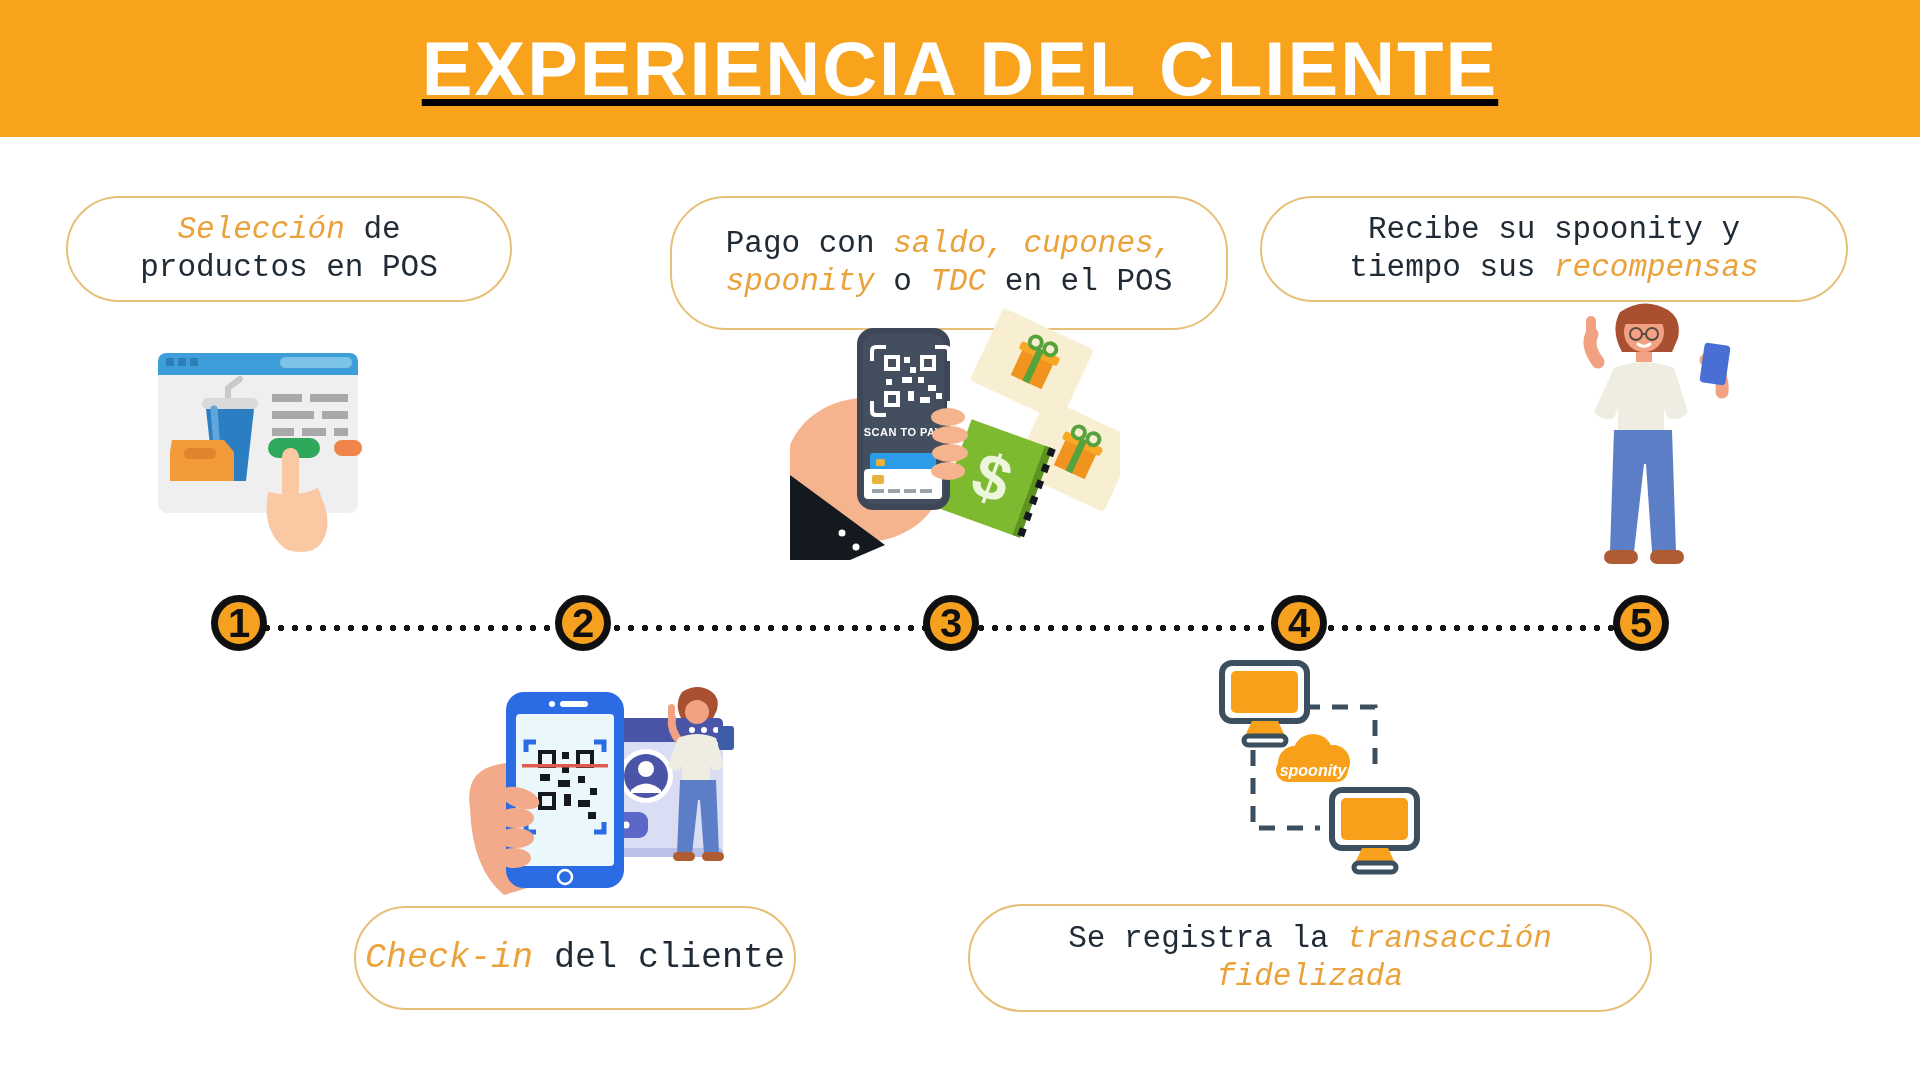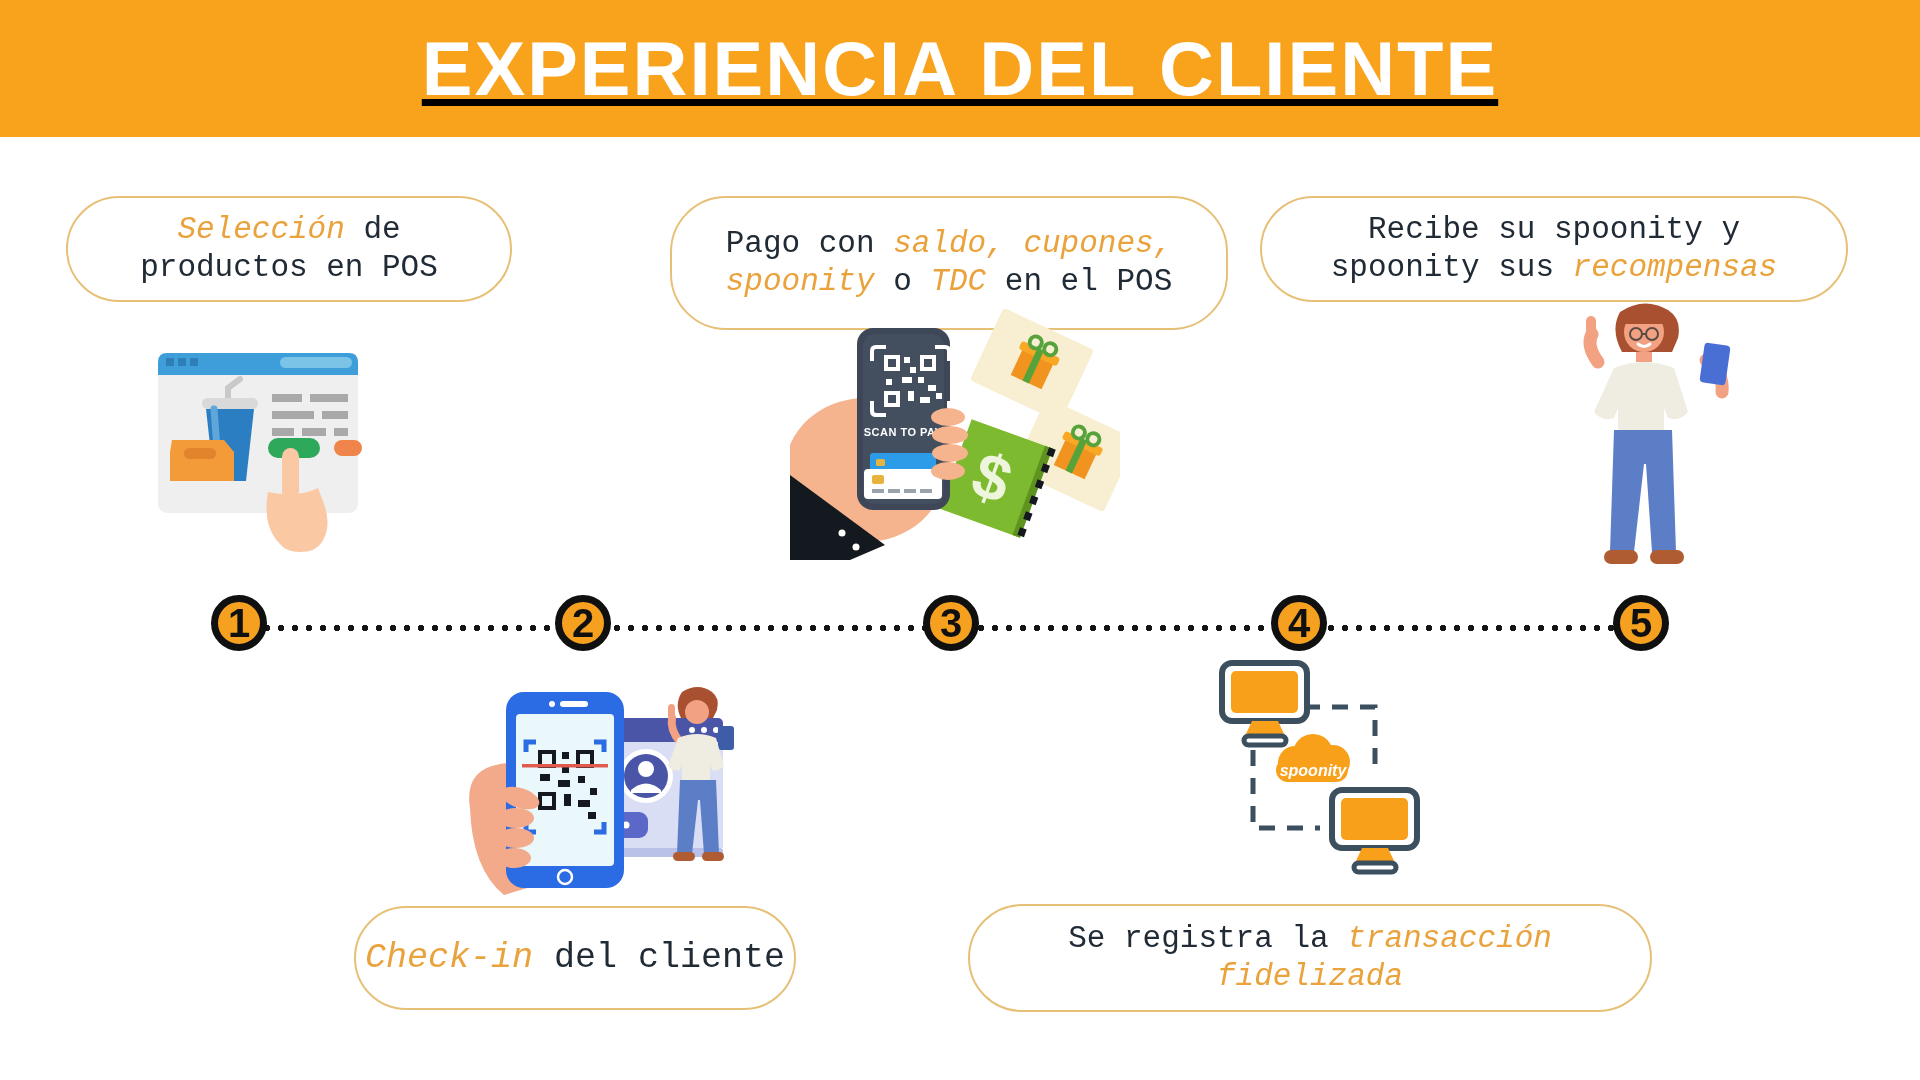--- a/index.html
+++ b/index.html
@@ -65,21 +65,21 @@
     <div><span class="seg-dark">productos en POS</span></div>
   </div>
 
   <div class="bubble" id="bubble-3">
     <div><span class="seg-dark">Pago con </span><span class="seg-accent-italic">saldo, cupones,</span></div>
     <div><span class="seg-accent-italic">spoonity</span><span class="seg-dark"> o </span><span class="seg-accent-italic">TDC</span><span class="seg-dark"> en el POS</span></div>
   </div>
 
   <div class="bubble" id="bubble-5">
     <div><span class="seg-dark">Recibe su spoonity y</span></div>
-    <div><span class="seg-dark">spoonity sus </span><span class="seg-accent-italic">recompensas</span></div>
+    <div><span class="seg-dark">tiempo sus </span><span class="seg-accent-italic">recompensas</span></div>
   </div>
 
   <div class="bubble" id="bubble-2">
     <div><span class="seg-accent-italic">Check-in</span><span class="seg-dark"> del cliente</span></div>
   </div>
 
   <div class="bubble" id="bubble-4">
     <div><span class="seg-dark">Se registra la </span><span class="seg-accent-italic">transacción fidelizada</span></div>
   </div>
 

